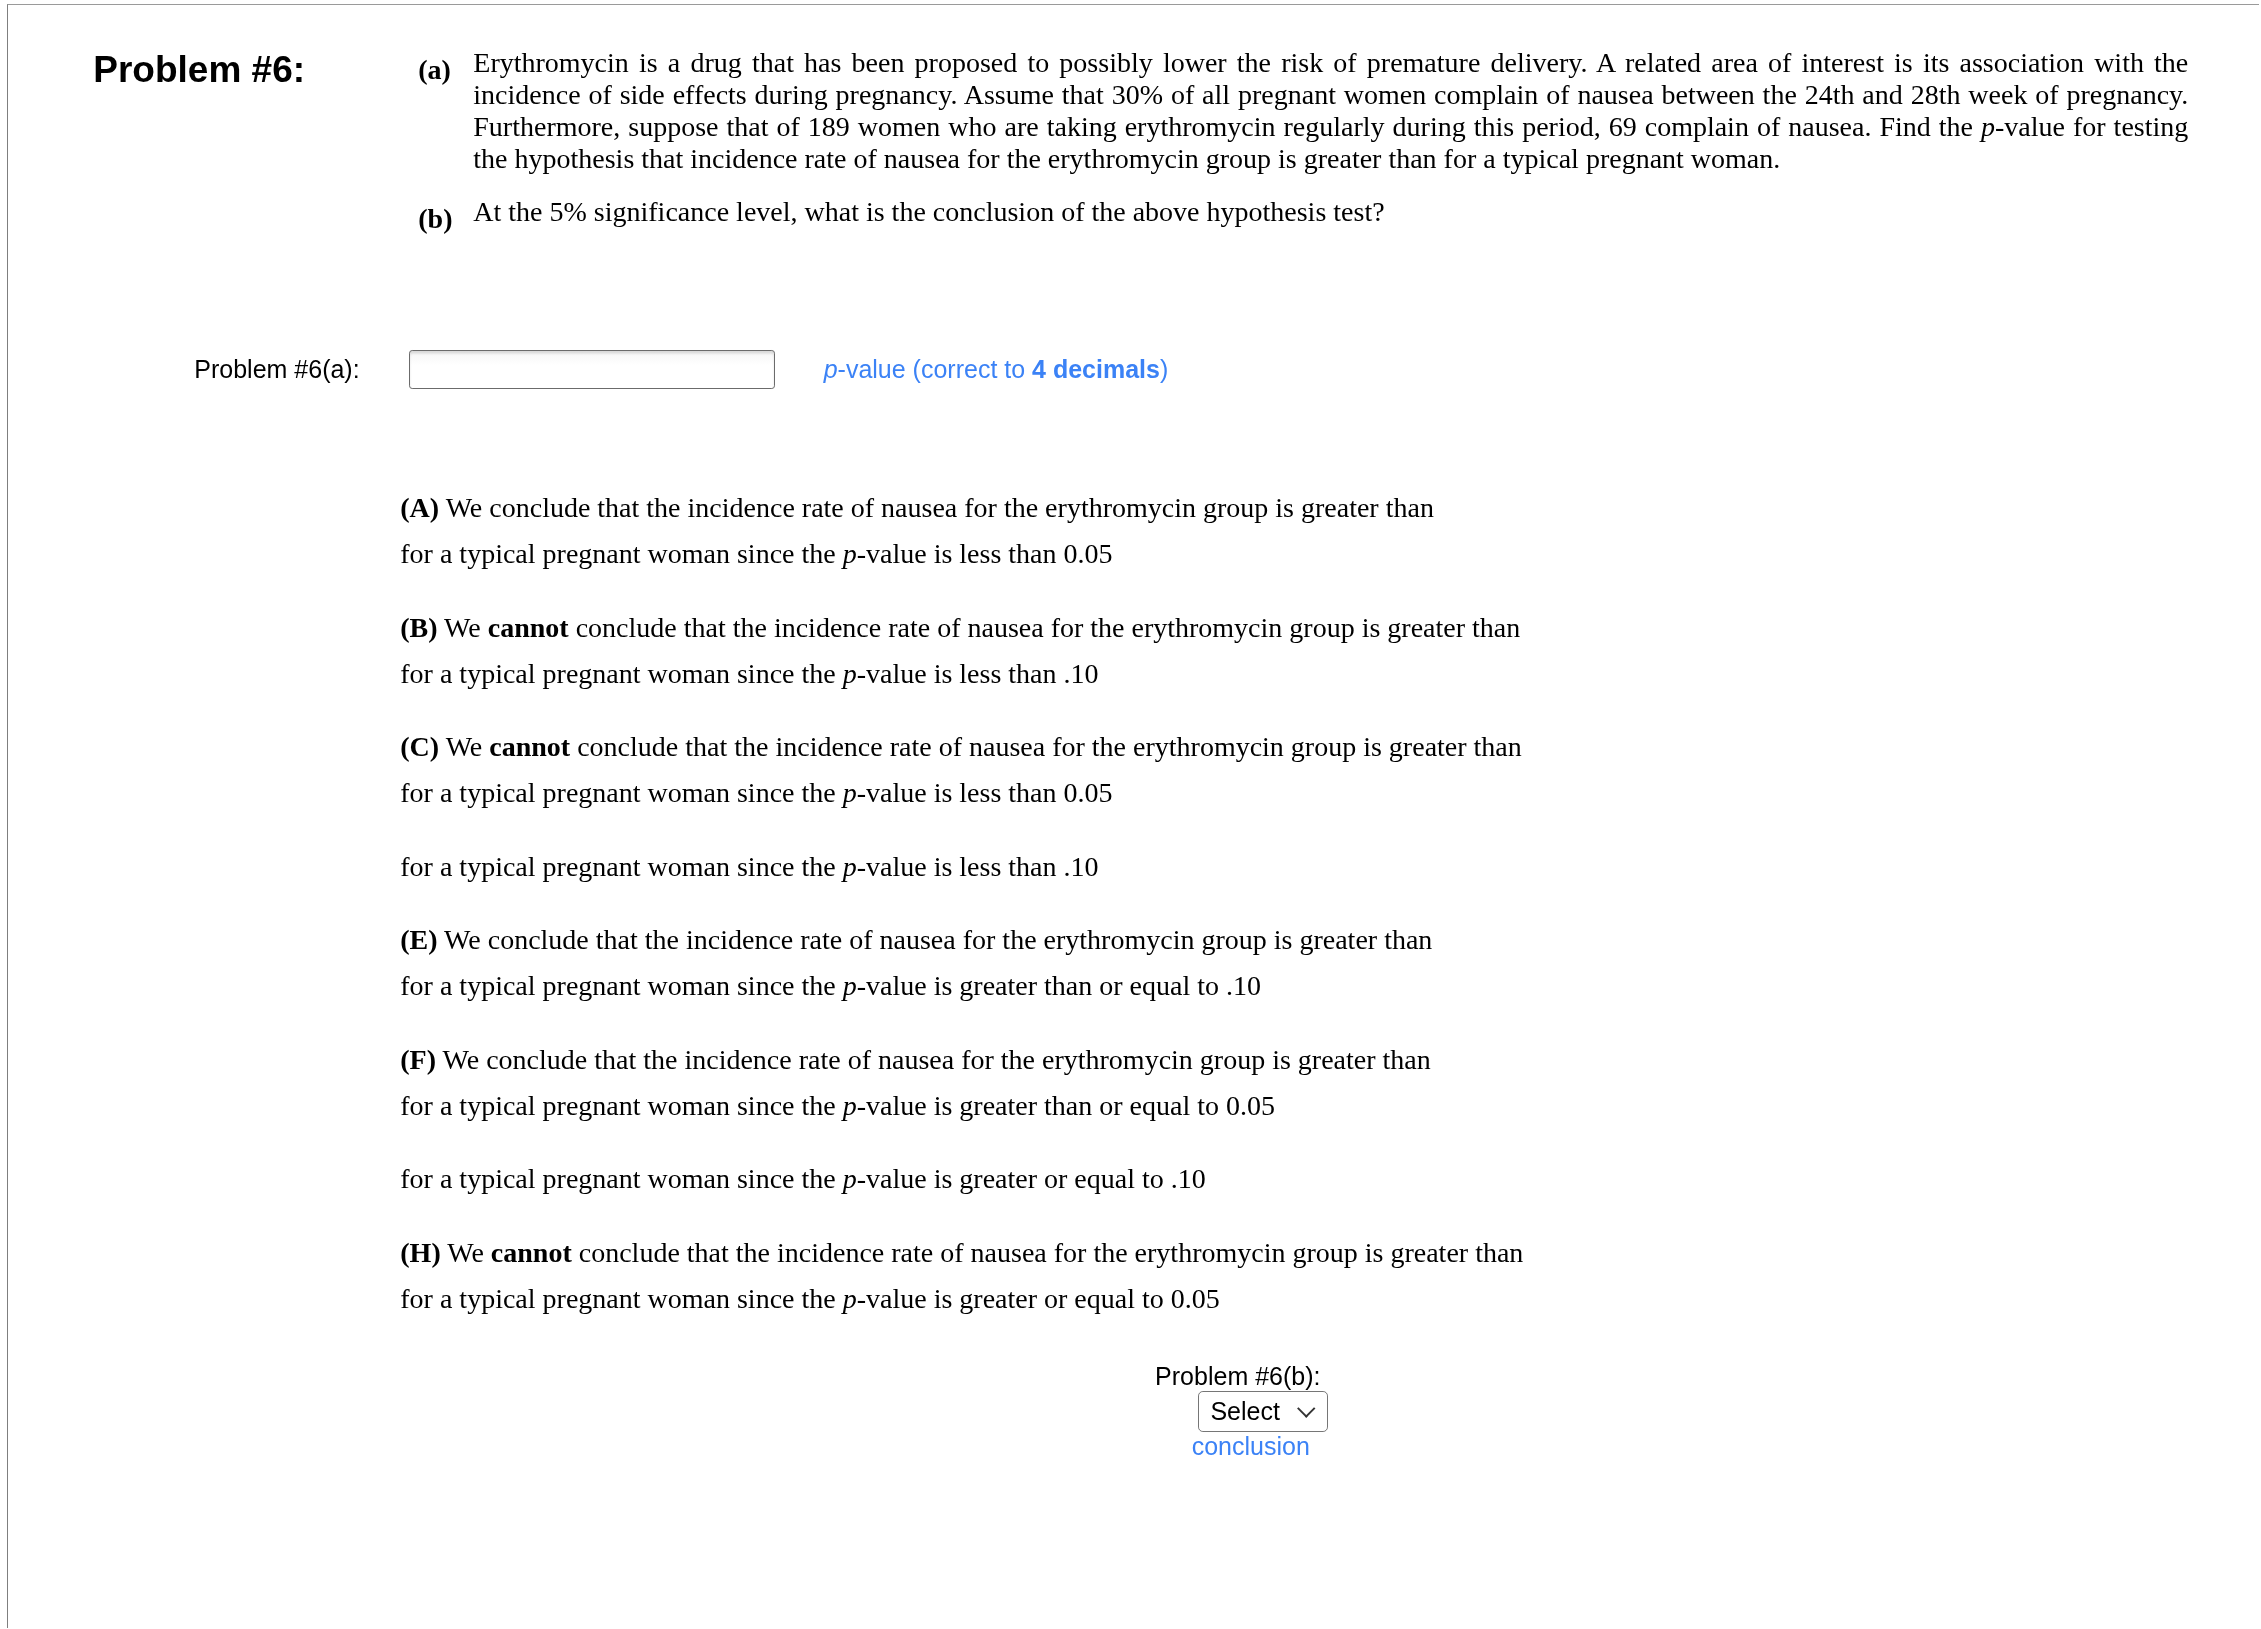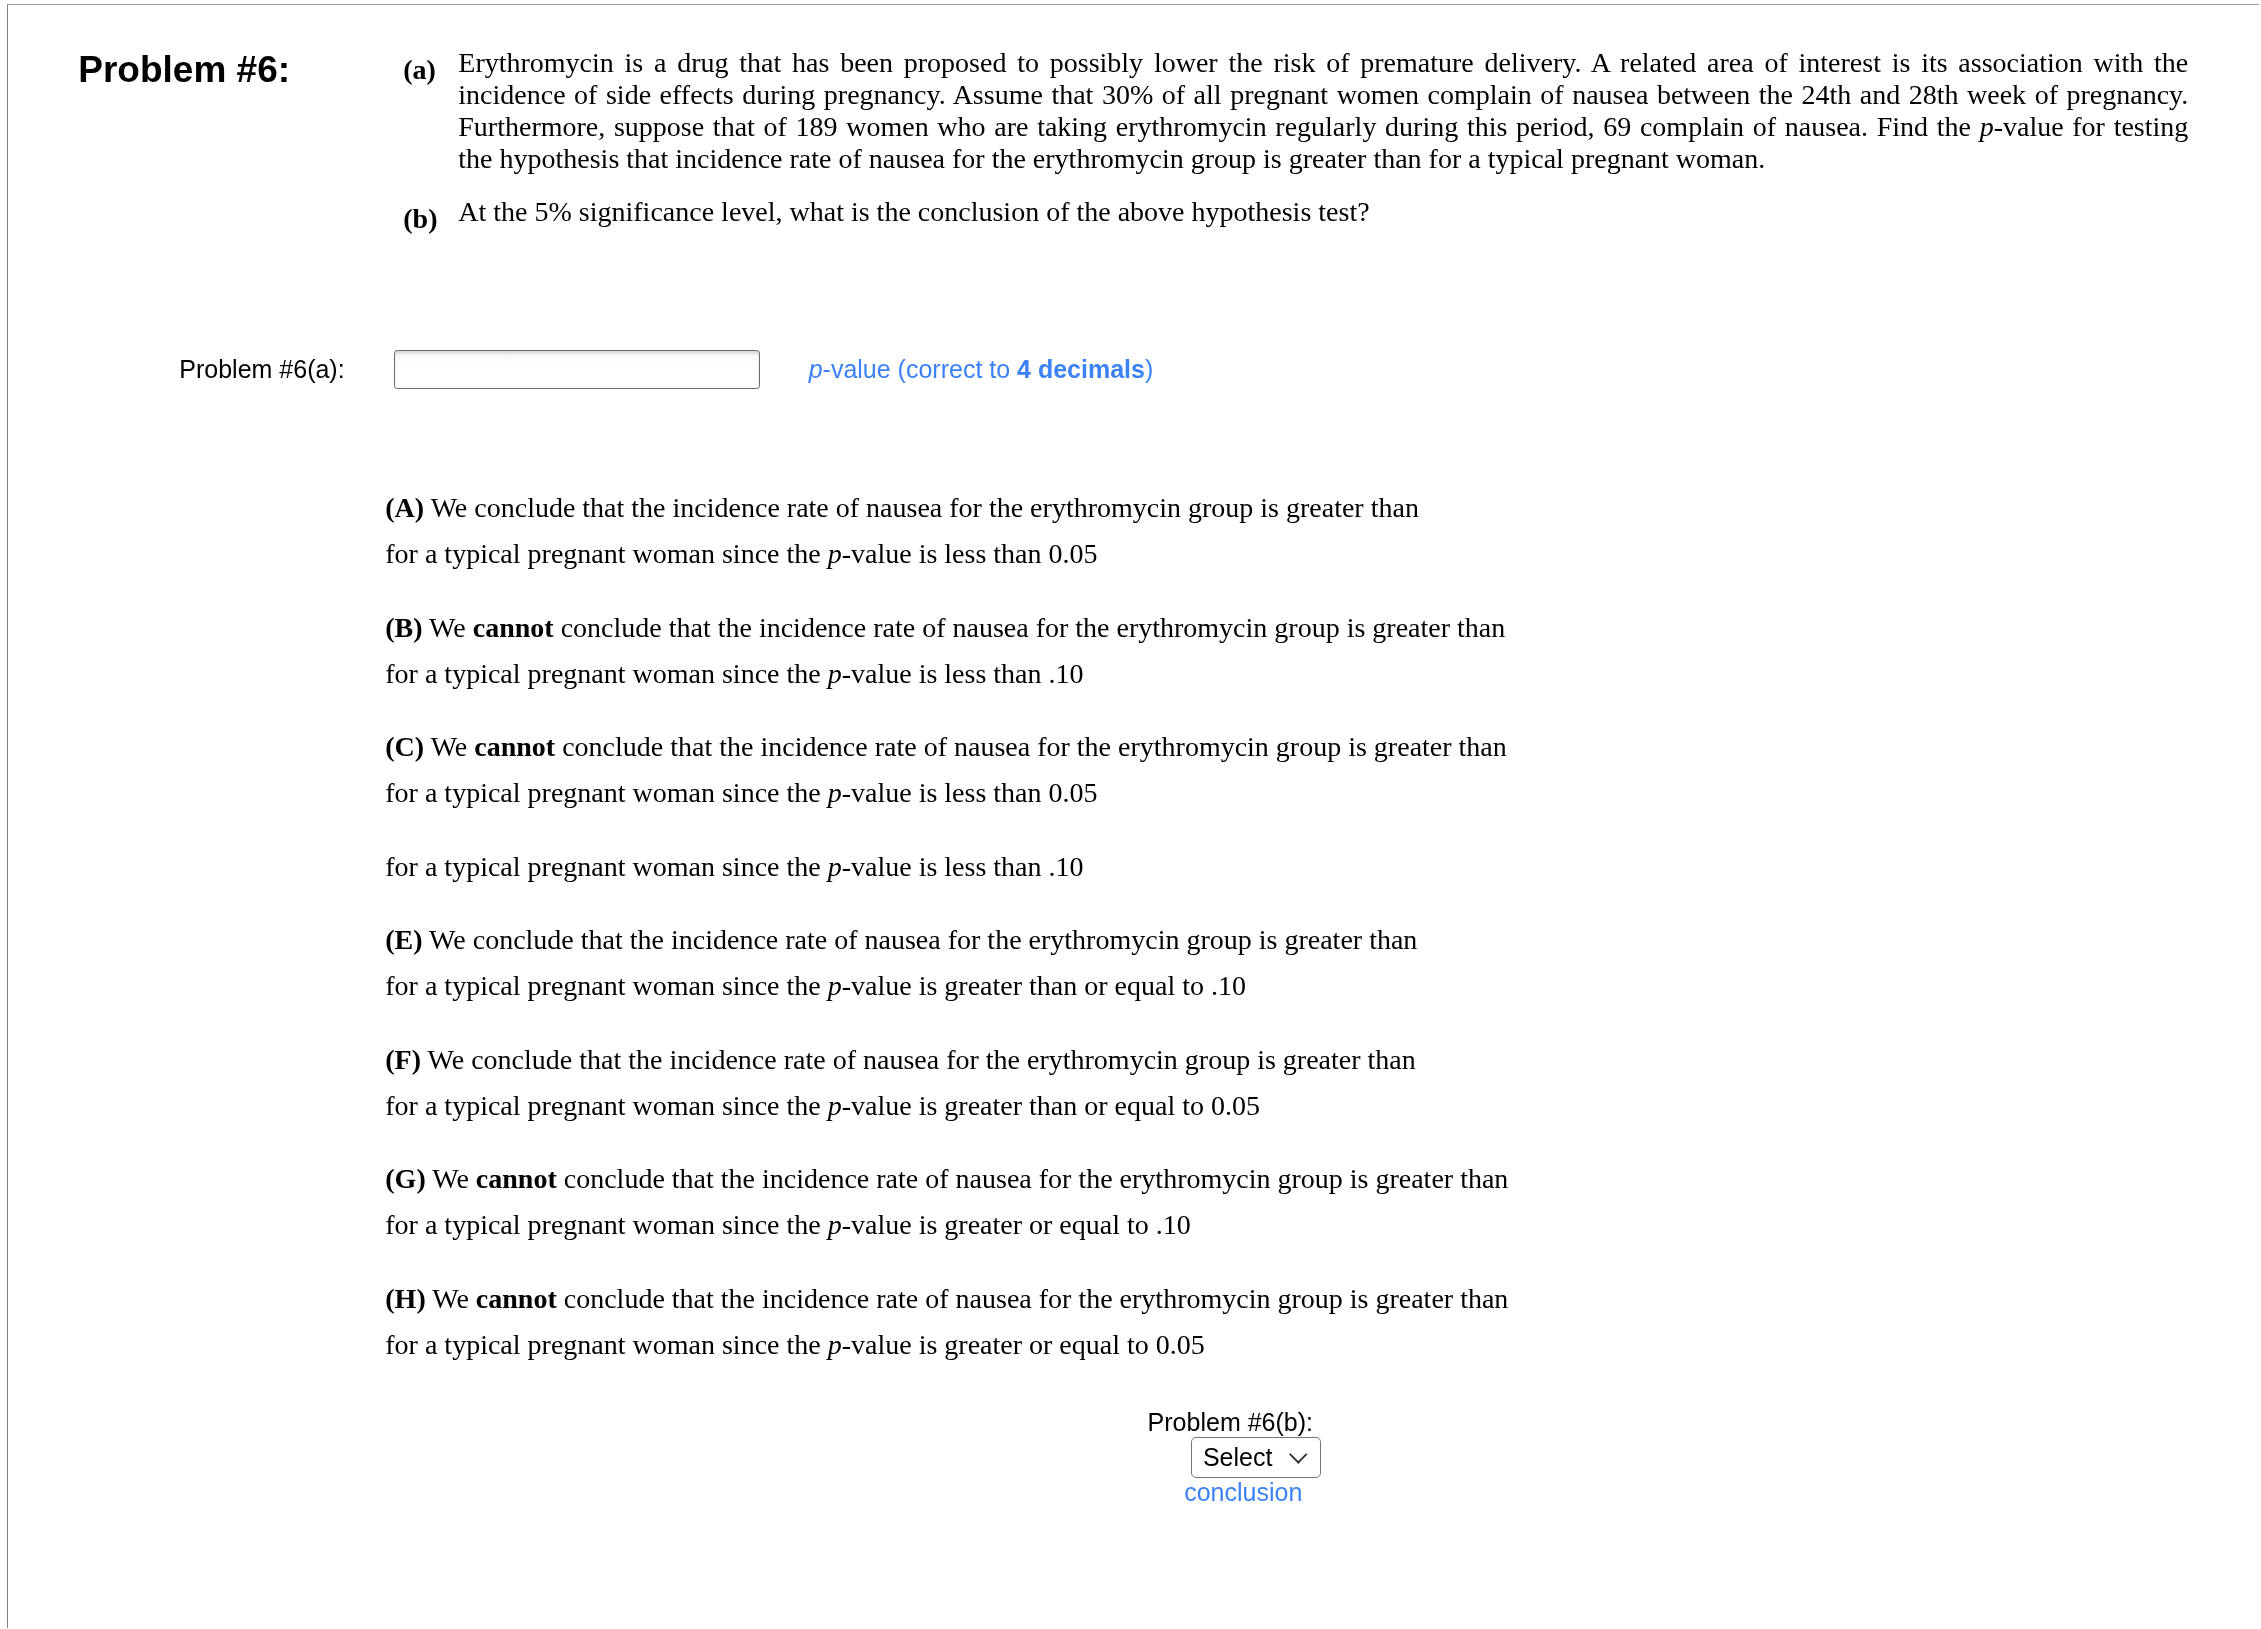--- a/index.html
+++ b/index.html
@@ -12,20 +12,21 @@
     margin-top: 4px;
     width: 2252px;
     height: 1624px;
     box-sizing: border-box;
     border-left: 1.6px solid #7f7f7f;
     border-top: 1.6px solid #9a9a9a;
     overflow: hidden;
     color: #000000;
     font-family: "Liberation Serif", serif;
     background: #ffffff;
+    padding-left: 15px;
   }
 
   
   .problem-block {
     display: flex;
     align-items: flex-start;
     padding: 42px 71px 0 70px;
   }
   .problem-title {
     flex: none;
@@ -178,21 +179,20 @@
       </div>
       <div class="option">
         <div class="option-line"><b>(E)</b><span> We conclude that the incidence rate of nausea for the erythromycin group is greater than</span></div>
         <div class="option-line"><span>for a typical pregnant woman since the </span><i>p</i><span>-value is greater than or equal to .10</span></div>
       </div>
       <div class="option">
         <div class="option-line"><b>(F)</b><span> We conclude that the incidence rate of nausea for the erythromycin group is greater than</span></div>
         <div class="option-line"><span>for a typical pregnant woman since the </span><i>p</i><span>-value is greater than or equal to 0.05</span></div>
       </div>
       <div class="option">
-        <div class="option-line"><b>(G)</b><span> We </span><b>cannot</b><span> conclude that the incidence rate of nausea for the erythromycin group is greater than</span></div>
         <div class="option-line"><span>for a typical pregnant woman since the </span><i>p</i><span>-value is greater or equal to .10</span></div>
       </div>
       <div class="option">
         <div class="option-line"><b>(H)</b><span> We </span><b>cannot</b><span> conclude that the incidence rate of nausea for the erythromycin group is greater than</span></div>
         <div class="option-line"><span>for a typical pregnant woman since the </span><i>p</i><span>-value is greater or equal to 0.05</span></div>
       </div>
     </div>
 
   <div class="answer-row answer-b">
     <span class="row-label">Problem #6(b):</span>

